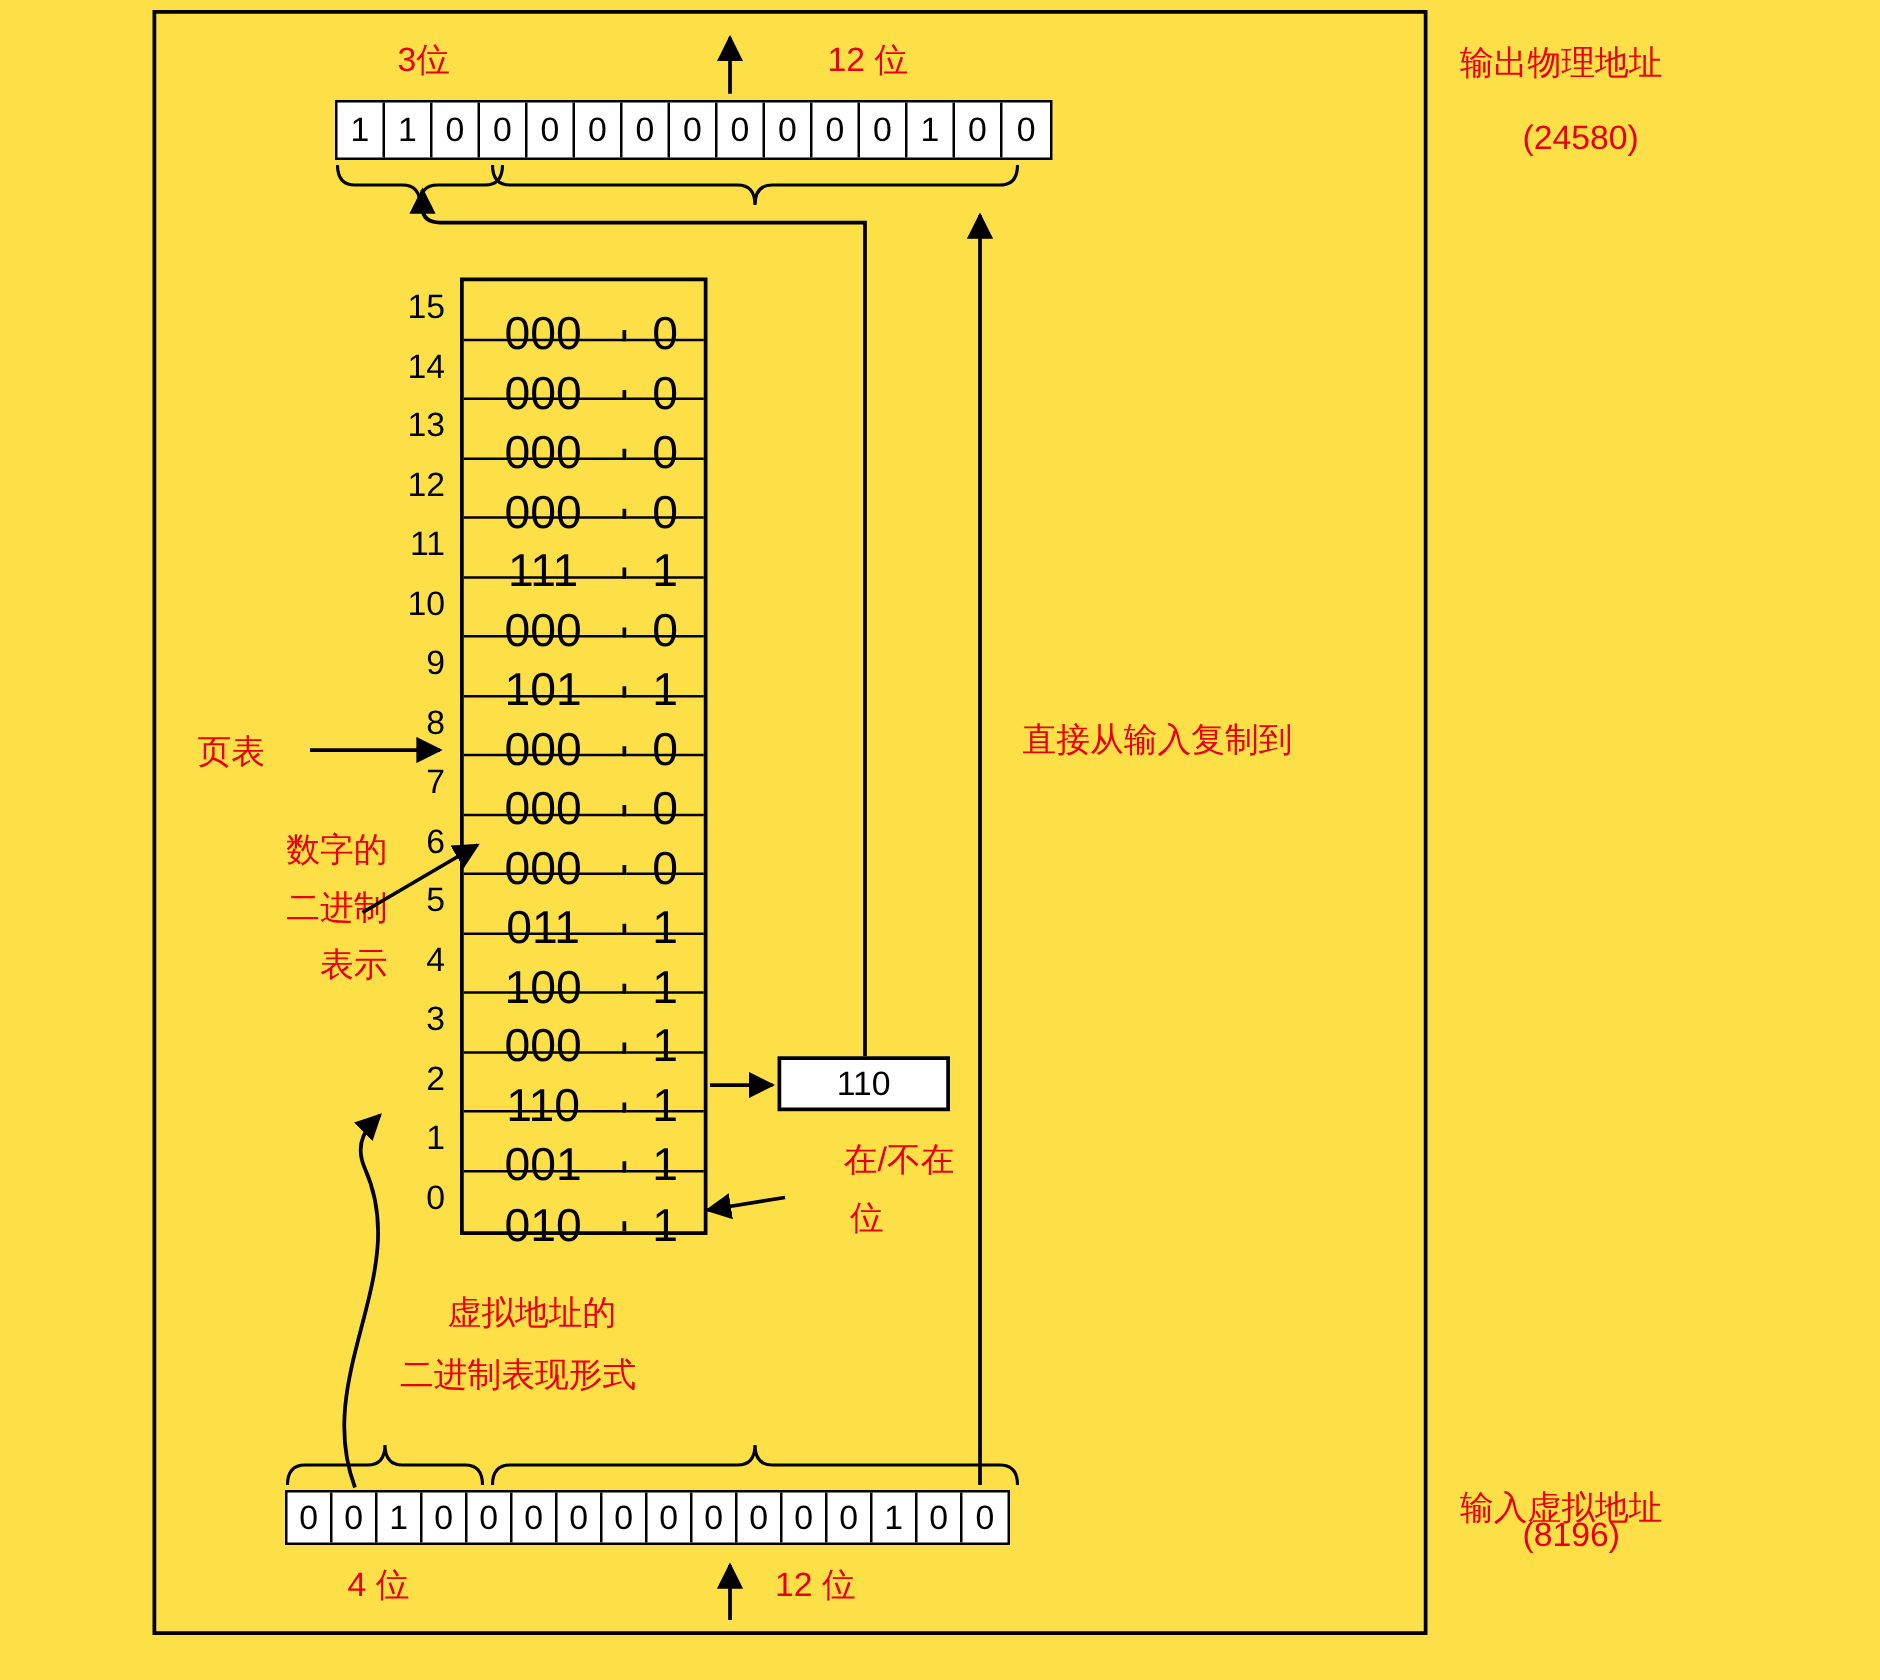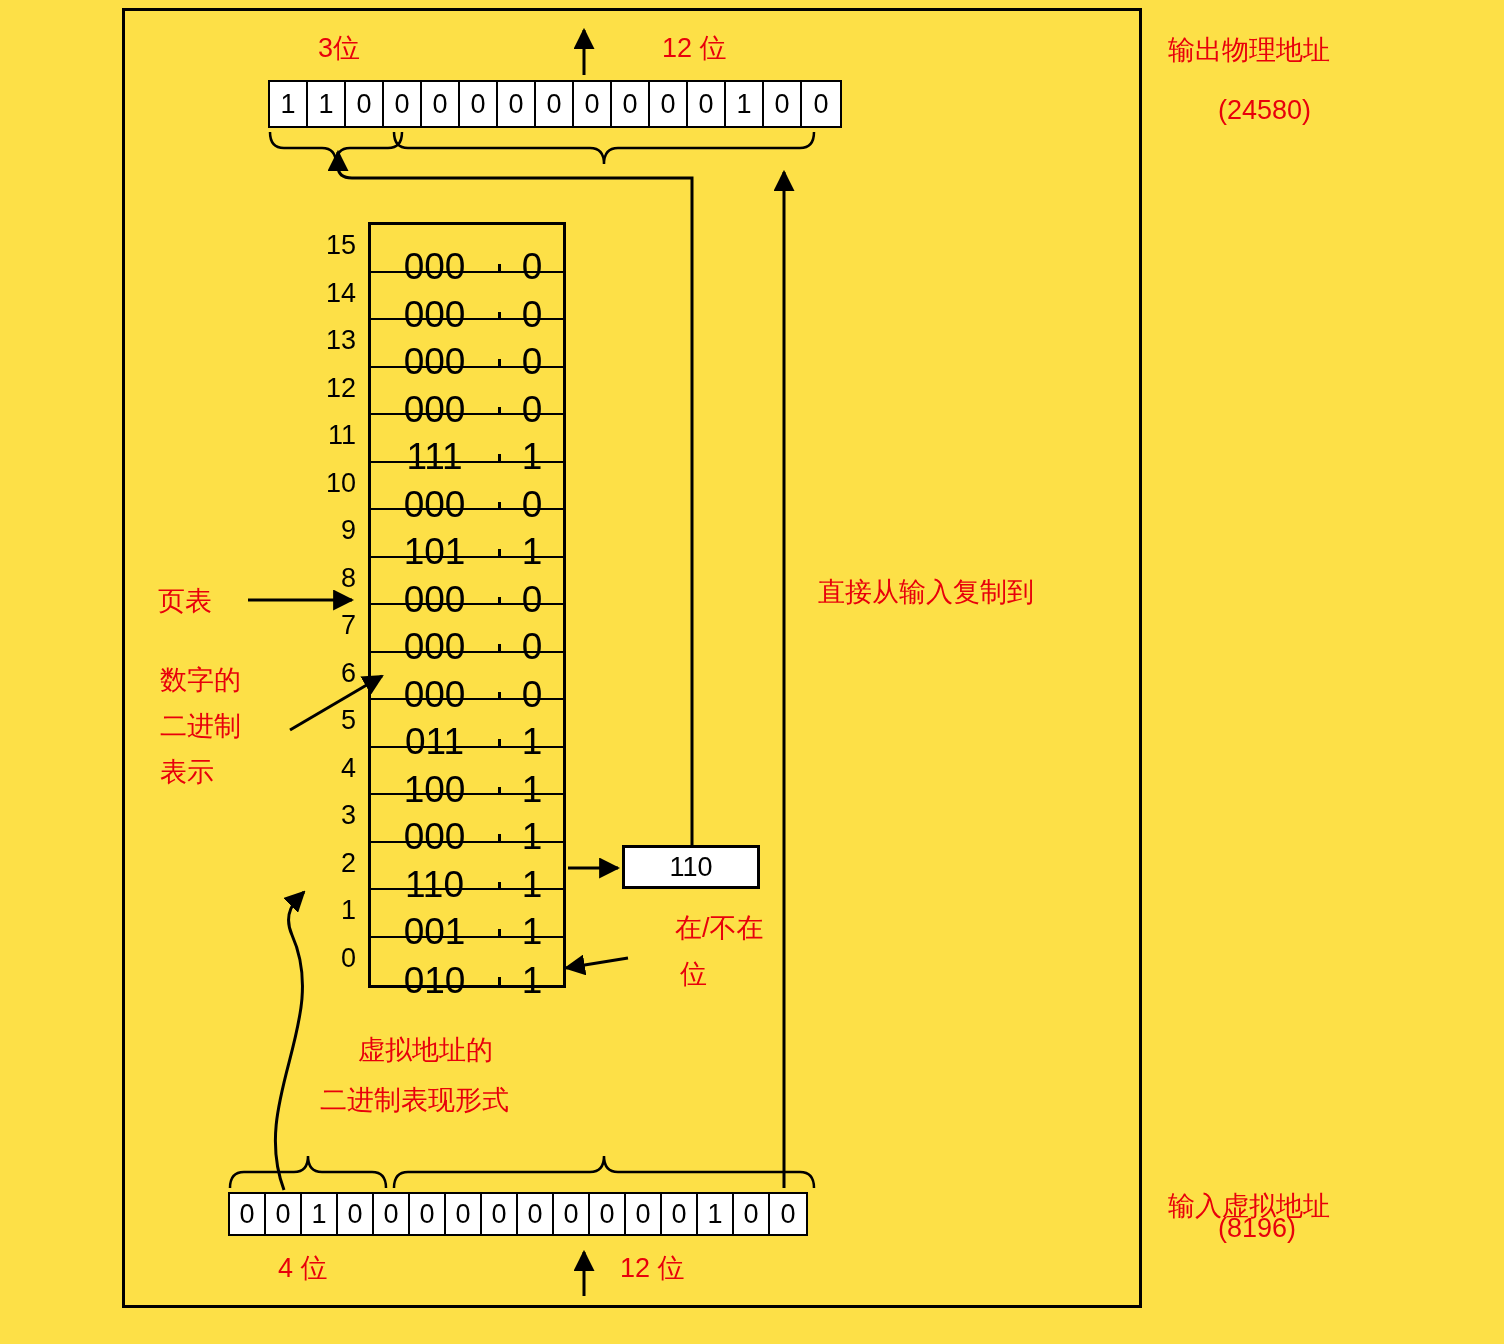--- a/index.html
+++ b/index.html
@@ -26,21 +26,21 @@
     border: 3px solid #000;
     box-sizing: border-box;
   }
   .lbl {
     position: absolute;
     color: #e8000b;
     font-size: 27px;
     line-height: 1.35;
     white-space: nowrap;
   }
-  .lbl.center { text-align: left; }
+  .lbl.center { text-align: right; }
 
   
   .bitrow {
     position: absolute;
     display: flex;
     border: 2px solid #000;
     box-sizing: content-box;
     background: #fff;
   }
   .bitrow .cell {

